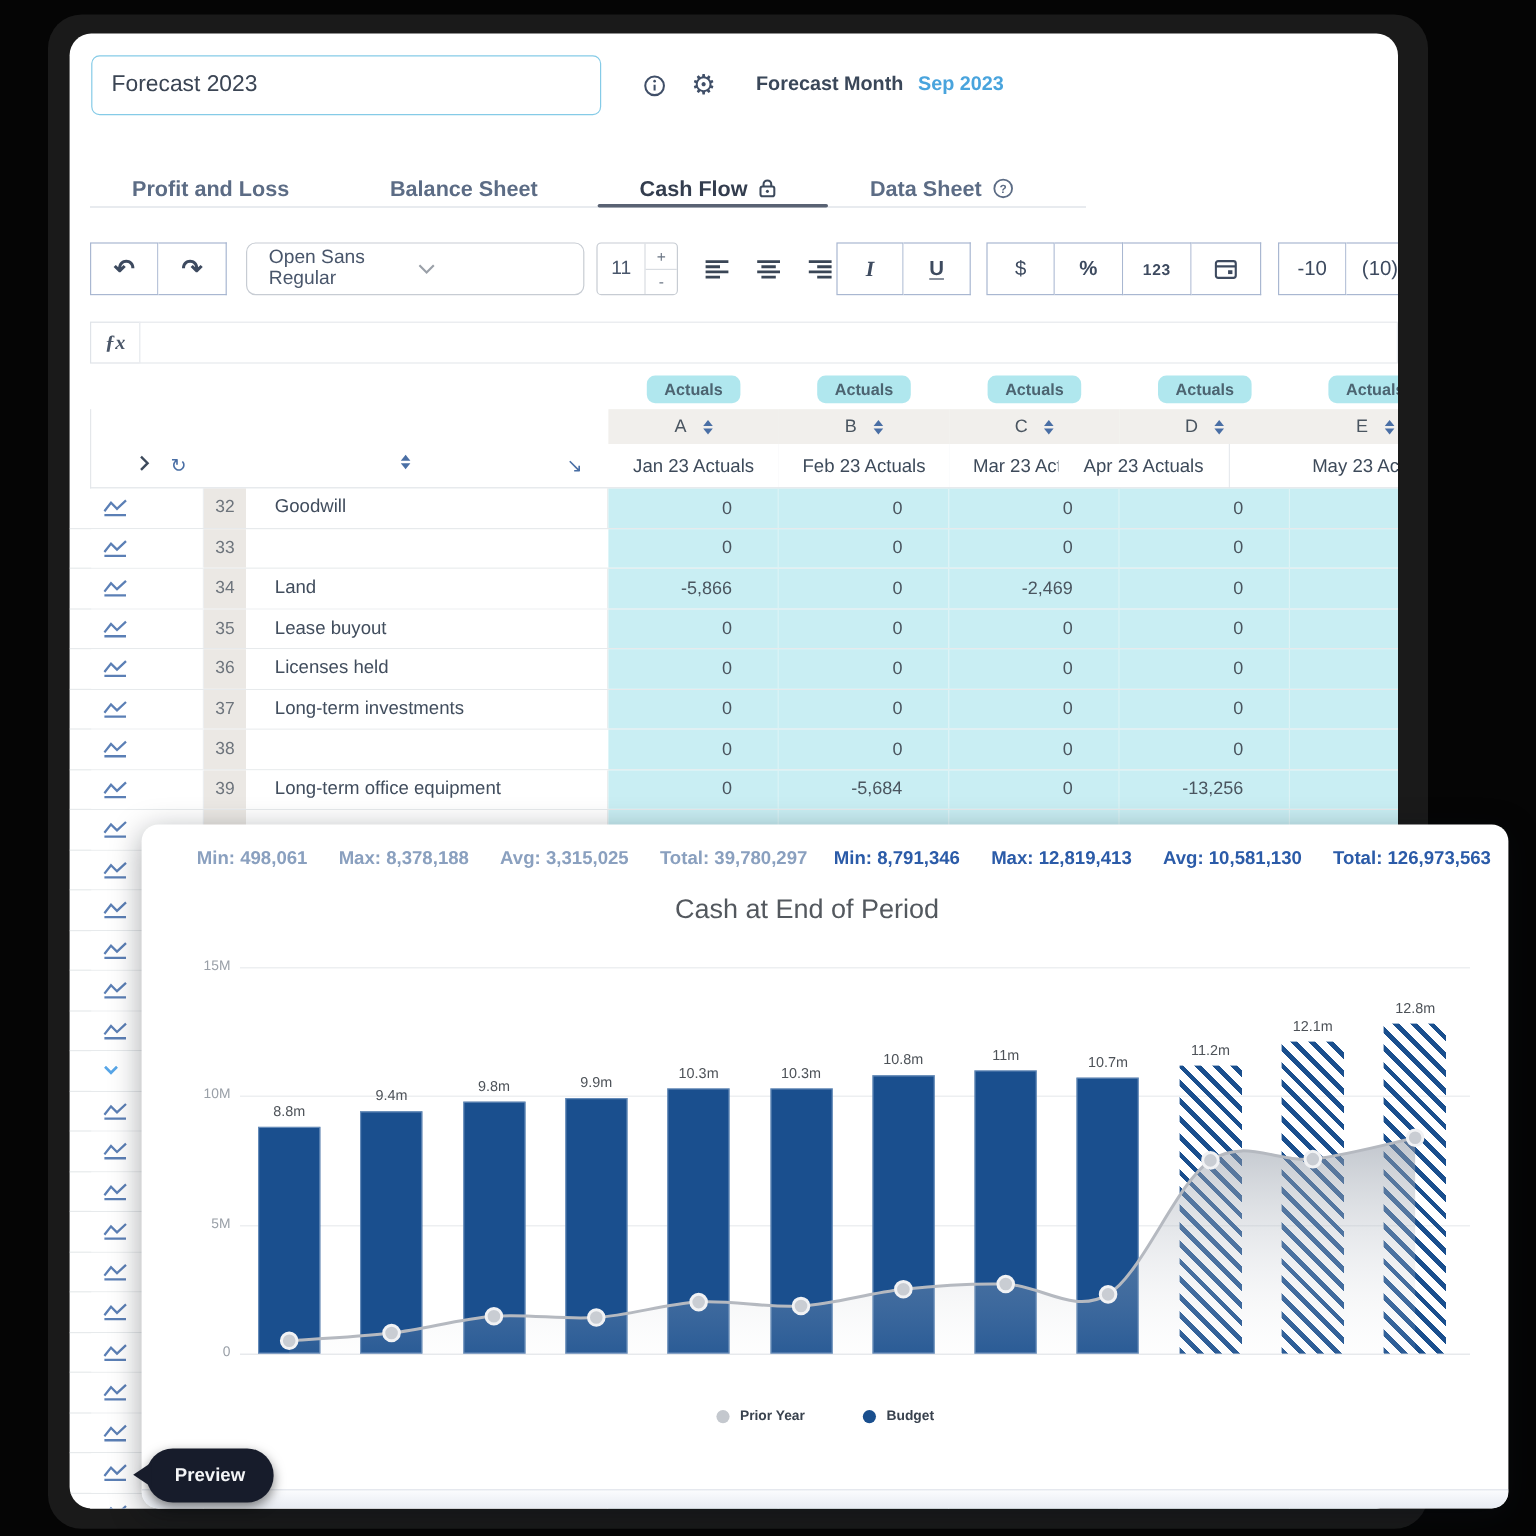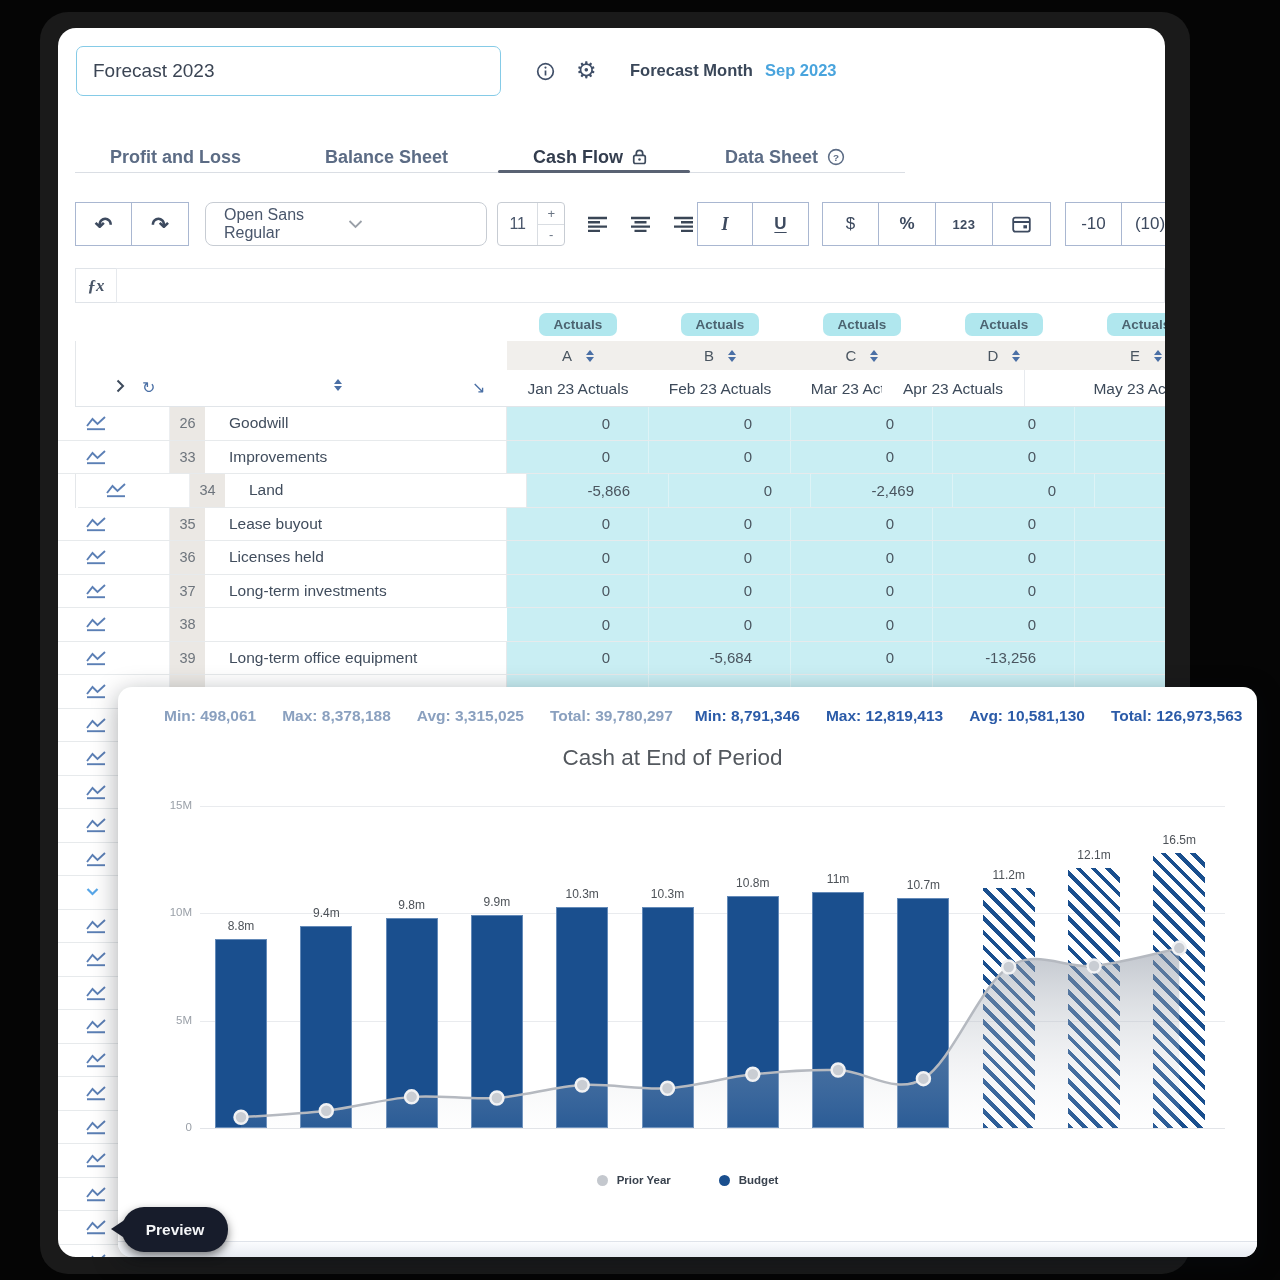--- a/index.html
+++ b/index.html
@@ -325,44 +325,43 @@
         <div class="hdr-date-cell" style="left: 1017px; width: 142px;">May 23 Actuals</div>
       </div>
     <div id="sheetBody">
         <div class="body-row" style="top: 379px;">
           <div class="c-icon">
             <svg width="21" height="16" viewBox="0 0 21 16">
               <polyline points="1,11 6.5,4 11.5,9 19,2" fill="none" stroke="currentColor" stroke-width="1.9"></polyline>
               <line x1="1" y1="14.2" x2="19" y2="14.2" stroke="currentColor" stroke-width="1.9"></line>
             </svg>
           </div>
-          <div class="c-num">26</div>
+          <div class="c-num">32</div>
           <div class="c-label">Goodwill</div>
           <div class="c-val" style="left: 449px; width: 142px;">0</div>
           <div class="c-val" style="left: 591px; width: 142px;">0</div>
           <div class="c-val" style="left: 733px; width: 142px;">0</div>
           <div class="c-val" style="left: 875px; width: 142px;">0</div>
           <div class="c-val" style="left: 1017px; width: 142px;"></div>
         </div>
         <div class="body-row" style="top: 412.5px;">
           <div class="c-icon">
             <svg width="21" height="16" viewBox="0 0 21 16">
               <polyline points="1,11 6.5,4 11.5,9 19,2" fill="none" stroke="currentColor" stroke-width="1.9"></polyline>
               <line x1="1" y1="14.2" x2="19" y2="14.2" stroke="currentColor" stroke-width="1.9"></line>
             </svg>
           </div>
           <div class="c-num">33</div>
-          <div class="c-label">Improvements</div>
           <div class="c-val" style="left: 449px; width: 142px;">0</div>
           <div class="c-val" style="left: 591px; width: 142px;">0</div>
           <div class="c-val" style="left: 733px; width: 142px;">0</div>
           <div class="c-val" style="left: 875px; width: 142px;">0</div>
           <div class="c-val" style="left: 1017px; width: 142px;"></div>
         </div>
-        <div class="body-row" style="top: 446px; margin-left: 20px;">
+        <div class="body-row" style="top: 446px;">
           <div class="c-icon">
             <svg width="21" height="16" viewBox="0 0 21 16">
               <polyline points="1,11 6.5,4 11.5,9 19,2" fill="none" stroke="currentColor" stroke-width="1.9"></polyline>
               <line x1="1" y1="14.2" x2="19" y2="14.2" stroke="currentColor" stroke-width="1.9"></line>
             </svg>
           </div>
           <div class="c-num">34</div>
           <div class="c-label">Land</div>
           <div class="c-val" style="left: 449px; width: 142px;">-5,866</div>
           <div class="c-val" style="left: 591px; width: 142px;">0</div>
@@ -755,21 +754,21 @@
         <div class="bar-label" style="left: 520.8px; top: 70.16px;">10.8m</div>
         <div class="bar solid" style="left: 612.1px; height: 236.133px;"></div>
         <div class="bar-label" style="left: 606.1px; top: 65.8667px;">11m</div>
         <div class="bar solid" style="left: 697.4px; height: 229.693px;"></div>
         <div class="bar-label" style="left: 691.4px; top: 72.3067px;">10.7m</div>
         <div class="bar hatched" style="left: 782.7px; height: 240.427px;"></div>
         <div class="bar-label" style="left: 776.7px; top: 61.5733px;">11.2m</div>
         <div class="bar hatched" style="left: 868px; height: 259.747px;"></div>
         <div class="bar-label" style="left: 862px; top: 42.2533px;">12.1m</div>
         <div class="bar hatched" style="left: 953.3px; height: 274.773px;"></div>
-        <div class="bar-label" style="left: 947.3px; top: 27.2267px;">16.5m</div>
+        <div class="bar-label" style="left: 947.3px; top: 27.2267px;">12.8m</div>
         <svg width="1025" height="322" viewBox="0 0 1025 322" class="line-svg">
           <defs>
             <linearGradient id="ag" x1="0" y1="0" x2="0" y2="1">
               <stop offset="0" stop-color="#8d96a3" stop-opacity="0.55"></stop>
               <stop offset="1" stop-color="#eceef1" stop-opacity="0.08"></stop>
             </linearGradient>
           </defs>
           <path d="M41,311.26666666666665C55.21666666666667,310.1933333333333,97.86666666666666,308.22555555555556,126.3,304.82666666666665C154.73333333333332,301.42777777777775,183.16666666666666,293.02,211.6,290.87333333333333C240.03333333333333,288.7266666666667,268.46666666666664,293.9144444444444,296.9,291.94666666666666C325.3333333333333,289.9788888888889,353.76666666666665,280.6766666666667,382.2,279.06666666666666C410.6333333333333,277.45666666666665,439.06666666666666,284.0755555555556,467.5,282.2866666666667C495.93333333333334,280.4977777777778,524.3666666666666,271.3744444444444,552.8,268.3333333333333C581.2333333333333,265.2922222222222,609.6666666666667,263.3244444444444,638.1,264.03999999999996C666.5333333333333,264.75555555555553,694.9666666666667,289.8,723.4,272.62666666666667C751.8333333333333,255.45333333333335,780.2666666666667,179.78333333333333,808.6999999999999,161C837.1333333333332,142.21666666666667,865.5666666666666,163.07511111111114,894,159.92666666666668C922.4333333333334,156.7782222222222,965.0833333333333,145.07888888888886,979.3,142.1093333333333 L979.3,322 L41,322 Z" fill="url(#ag)" stroke="none"></path>
           <path d="M41,311.26666666666665C55.21666666666667,310.1933333333333,97.86666666666666,308.22555555555556,126.3,304.82666666666665C154.73333333333332,301.42777777777775,183.16666666666666,293.02,211.6,290.87333333333333C240.03333333333333,288.7266666666667,268.46666666666664,293.9144444444444,296.9,291.94666666666666C325.3333333333333,289.9788888888889,353.76666666666665,280.6766666666667,382.2,279.06666666666666C410.6333333333333,277.45666666666665,439.06666666666666,284.0755555555556,467.5,282.2866666666667C495.93333333333334,280.4977777777778,524.3666666666666,271.3744444444444,552.8,268.3333333333333C581.2333333333333,265.2922222222222,609.6666666666667,263.3244444444444,638.1,264.03999999999996C666.5333333333333,264.75555555555553,694.9666666666667,289.8,723.4,272.62666666666667C751.8333333333333,255.45333333333335,780.2666666666667,179.78333333333333,808.6999999999999,161C837.1333333333332,142.21666666666667,865.5666666666666,163.07511111111114,894,159.92666666666668C922.4333333333334,156.7782222222222,965.0833333333333,145.07888888888886,979.3,142.1093333333333" fill="none" stroke="#b5b9c0" stroke-width="2.5"></path>
           <circle cx="41" cy="311.26666666666665" r="6.5" fill="#c9cdd3" stroke="#f1f2f4" stroke-width="2.5"></circle>

